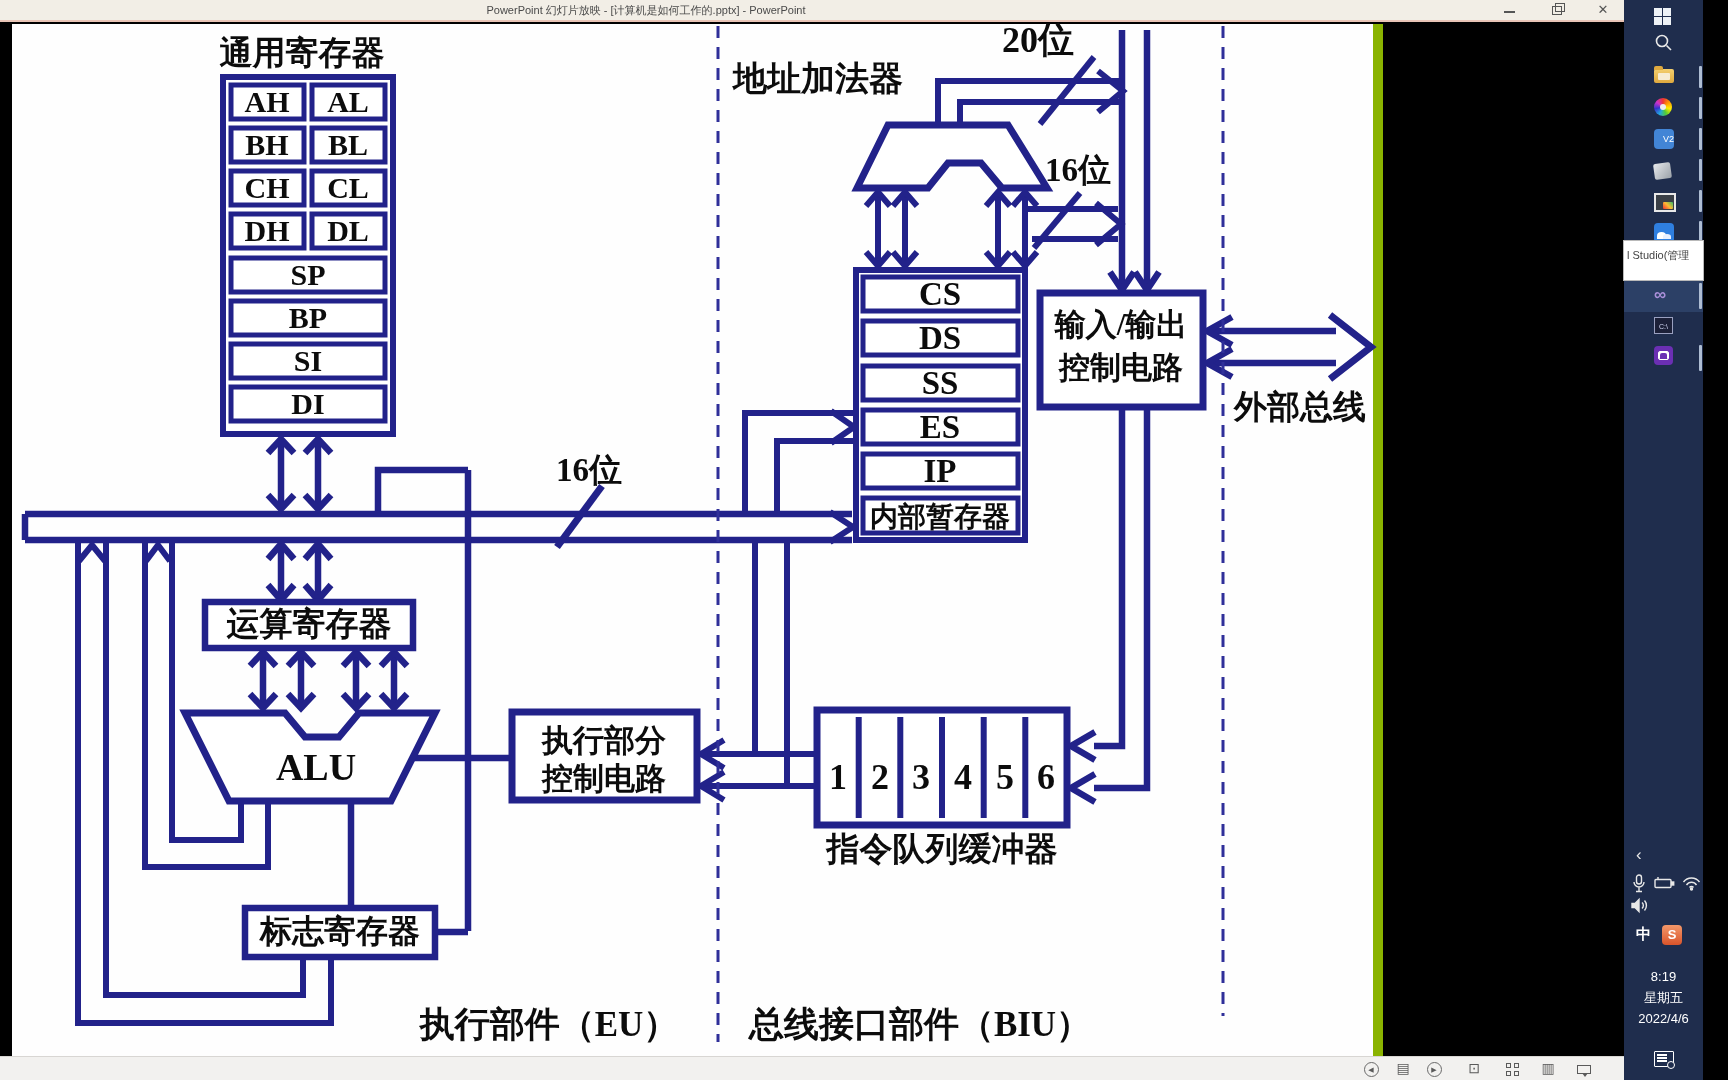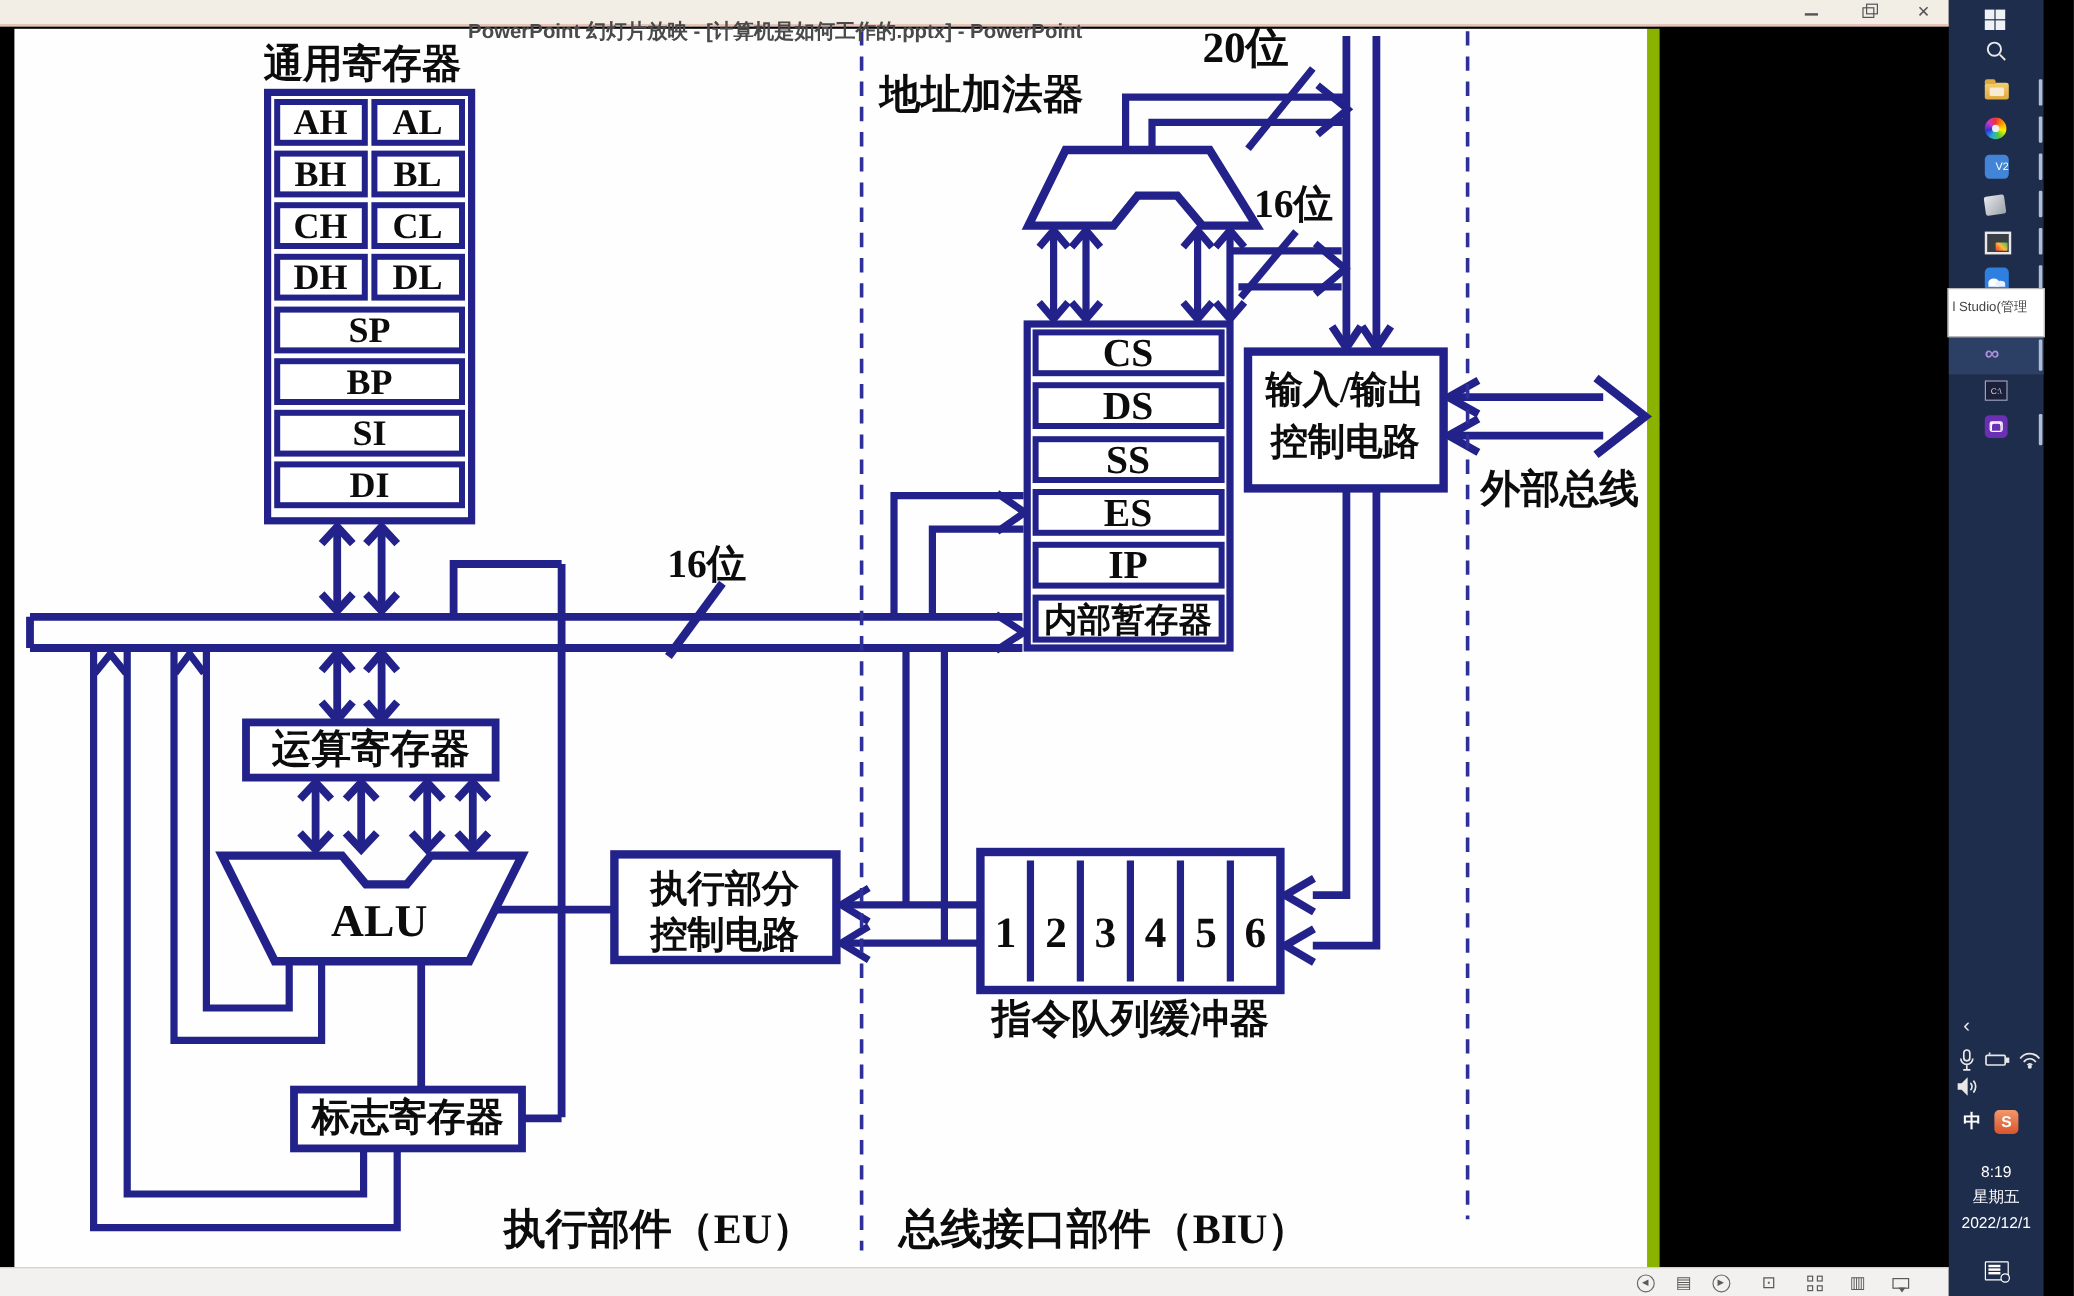--- a/index.html
+++ b/index.html
@@ -1,22 +1,22 @@
 <!DOCTYPE html>
 <html><head>
 <meta charset="utf-8">
 <style>
   html,body{margin:0;padding:0;background:#000;}
   .screen{position:relative;width:1728px;height:1080px;background:#000;overflow:hidden;
           font-family:"Liberation Sans",sans-serif;}
   
   .titlebar{position:absolute;left:0;top:0;width:1624px;height:22px;background:#f2eee6;
             border-bottom:2px solid #e9c4b6;box-sizing:border-box;}
-  .titlebar .title{position:absolute;left:646px;top:15px;transform:translateX(-50%);
-            font-size:17px;color:#4a4a4a;white-space:nowrap;font-weight:bold;}
+  .titlebar .title{position:absolute;left:646px;top:3px;transform:translateX(-50%);
+            font-size:11px;color:#4a4a4a;white-space:nowrap;}
   .winbtn{position:absolute;top:0;width:24px;height:20px;text-align:center;color:#555;}
   .min-glyph{position:absolute;left:7px;top:11px;width:11px;height:2px;background:#555;}
   .restore-glyph{position:absolute;left:8px;top:6px;width:8px;height:7px;border:1.2px solid #555;background:#f2eee6;}
   .restore-glyph:before{content:"";position:absolute;left:2px;top:-4px;width:8px;height:7px;border:1.2px solid #555;}
   .close-glyph{font-size:13px;line-height:20px;}
   
   .slide{position:absolute;left:12px;top:24px;width:1361px;height:1032px;background:#fefefe;}
   .greenbar{position:absolute;left:1373px;top:24px;width:10px;height:1032px;background:#8ab300;}
   svg.diagram{position:absolute;left:0;top:0;pointer-events:none;}
   svg .cn{font-family:"Liberation Serif",serif;font-weight:bold;fill:#0c0c0c;}
@@ -373,19 +373,19 @@
           <path d="M1 6.5v4h3l4 4v-12l-4 4z" fill="#e8e8e8"></path>
           <path d="M11 5.5a4 4 0 0 1 0 6 M13.5 3.5a7.5 7.5 0 0 1 0 10"></path>
         </svg>
     </div>
     <div class="tray" style="top:925px;left:12px"><span class="ime">中</span></div>
     <div class="tray" style="top:925px;left:38px"><span class="sogou">S</span></div>
 
     <div class="clock">
       <div>8:19</div>
       <div>星期五</div>
-      <div>2022/12/1</div>
+      <div>2022/4/6</div>
     </div>
     <div class="notif"></div>
   </div>
 
   <div class="tooltip">l Studio(管理</div>
 </div>
 
 </body></html>

